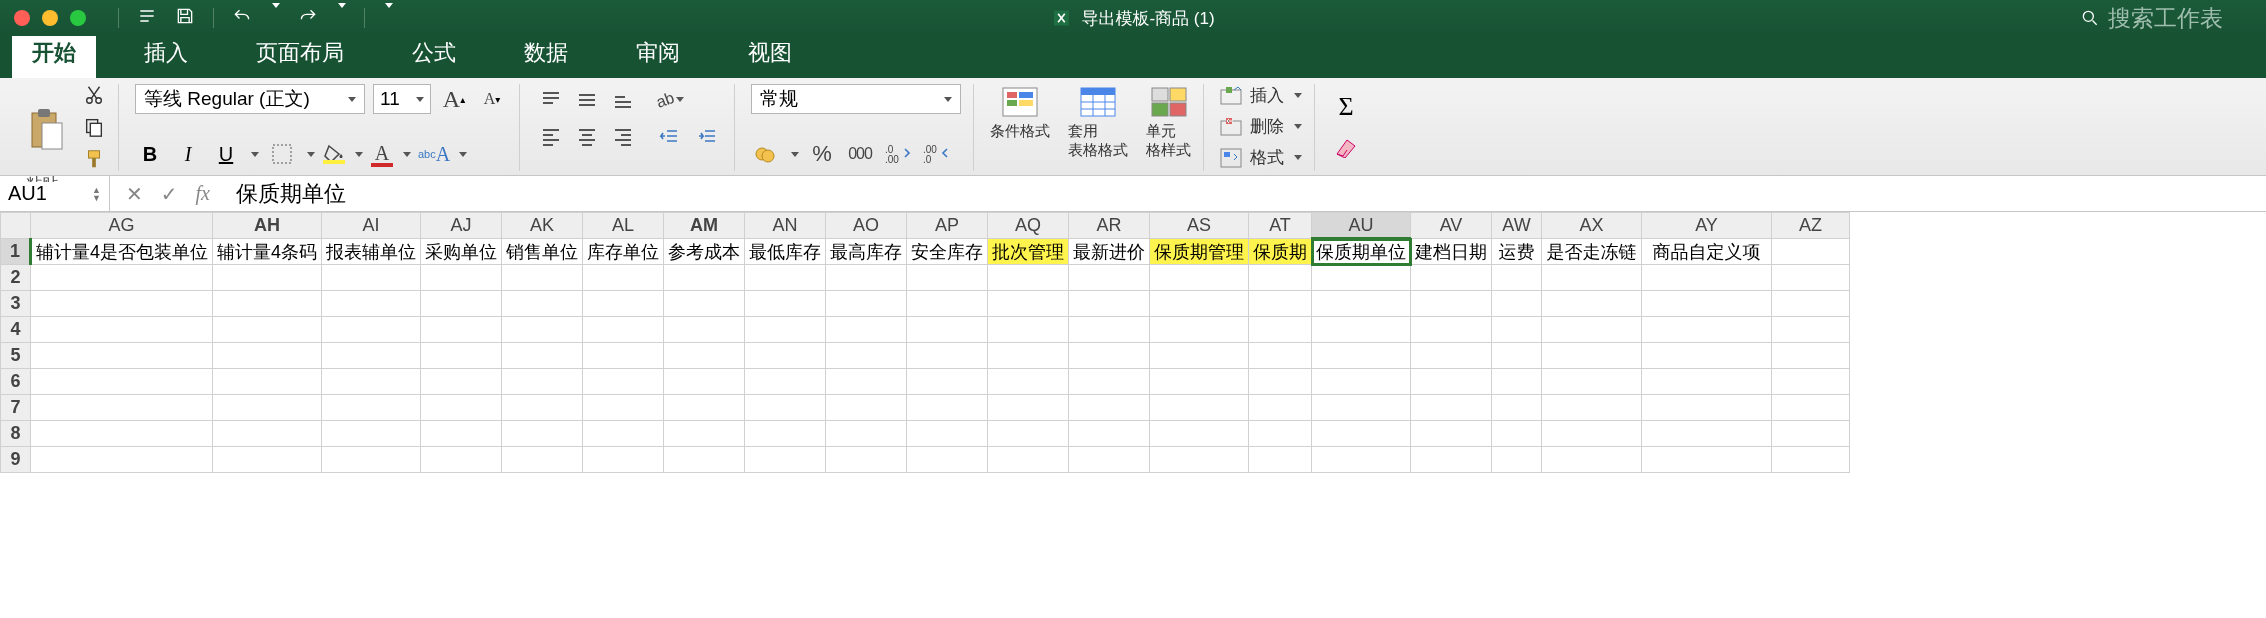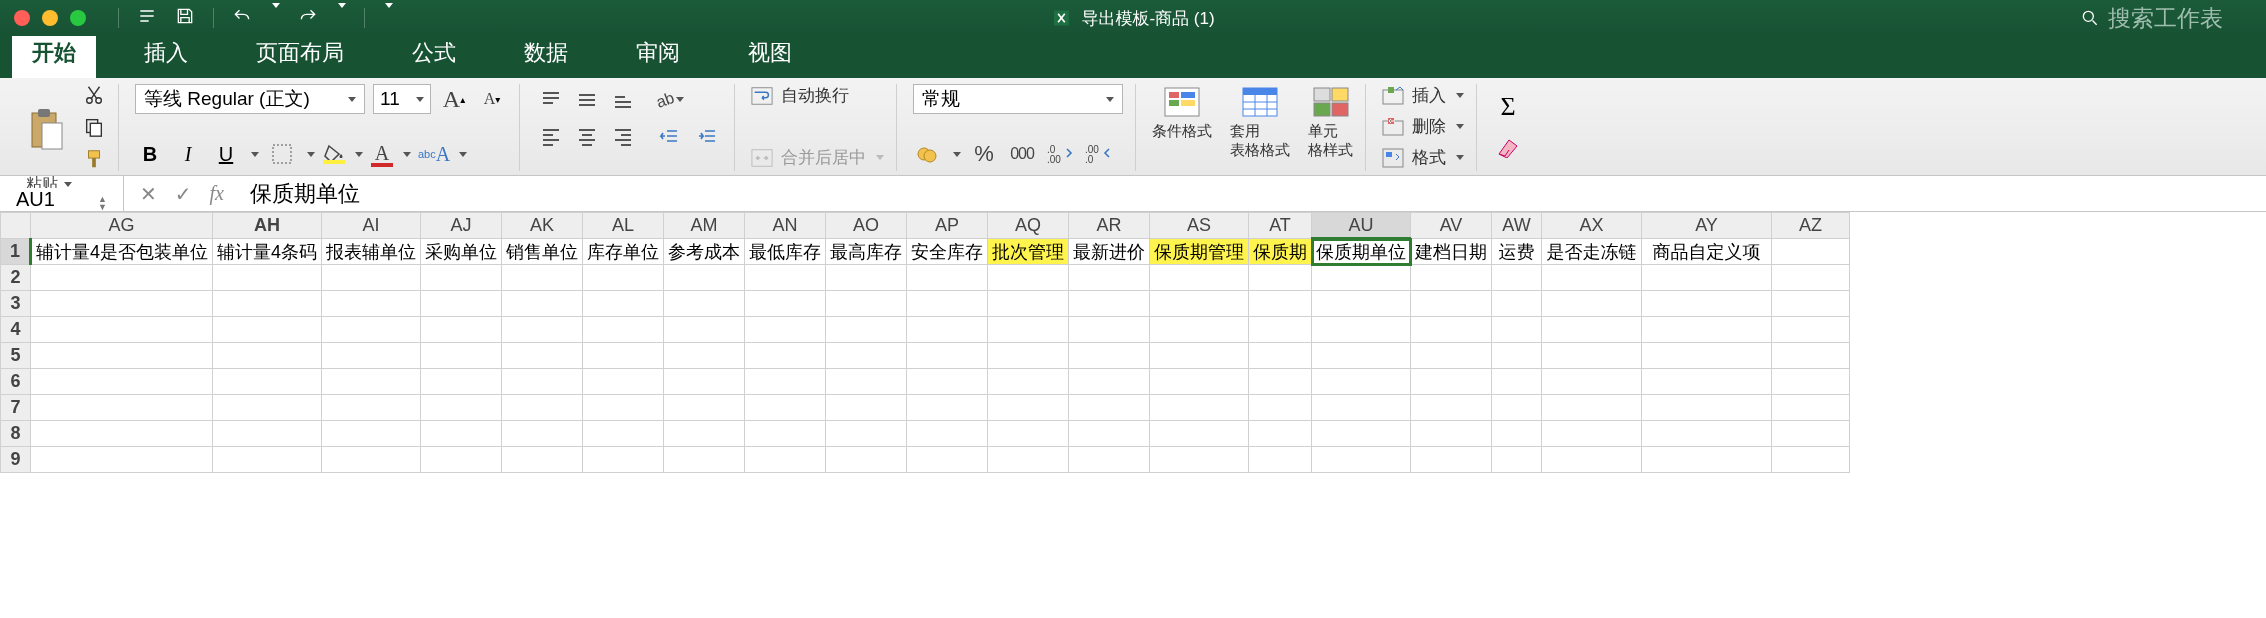--- a/index.html
+++ b/index.html
@@ -53,21 +53,21 @@
   
   .vstack { display: flex; flex-direction: column; align-items: center; gap: 2px; }
   .vstack .lbl { font-size: 15px; color: #333; white-space: nowrap; }
   .vstack svg { width: 42px; height: 36px; }
 
   .menuitem { display: flex; align-items: center; gap: 8px; font-size: 17px; color: #333; cursor: pointer; }
   .menuitem svg { width: 22px; height: 20px; }
 
   
   .fbar { height: 36px; border-bottom: 1px solid #c6c6c6; display: flex; align-items: center; background: #fff; }
-  .namebox { width: 124px; height: 100%; border-right: 1px solid #c6c6c6; display: flex; align-items: flex-end; padding: 0 16px; font-size: 20px; justify-content: space-between; }
+  .namebox { width: 110px; height: 100%; border-right: 1px solid #c6c6c6; display: flex; align-items: center; padding: 0 8px; font-size: 20px; justify-content: space-between; }
   .namebox input { border: none; width: 70px; font-size: 20px; outline: none; }
   .stepper { display: flex; flex-direction: column; }
   .stepper span { font-size: 9px; color: #777; line-height: 8px; cursor: pointer; }
   .fbar-btns { display: flex; align-items: center; gap: 18px; padding: 0 16px; color: #888; font-size: 20px; }
   .fx { font-style: italic; font-family: Georgia, serif; }
   .fbar-input { flex: 1; border: none; font-size: 22px; padding: 0 10px; outline: none; }
 
   
   .gridwrap { display: flex; }
   .grid { border-collapse: collapse; table-layout: fixed; }
@@ -274,37 +274,20 @@
           <div class="iconbtn">
               <svg width="20" height="20">
                 <path d="M8 4h10M8 9h10M8 14h10M2 9l4 0-2-3M6 9l-2 3" stroke="#3b78c4" stroke-width="1.6" fill="none"></path>
               </svg>
             </div>
         </div>
       </div>
     </div>
   </div>
 
-  <div class="group">
-    <div class="menuitem">
-      <svg viewBox="0 0 24 20">
-          <rect x="1" y="1" width="22" height="18" fill="none" stroke="#888"></rect>
-          <path d="M4 6h12a3 3 0 010 6h-4m0 0l2-2m-2 2l2 2" stroke="#3b78c4" stroke-width="1.6" fill="none"></path>
-        </svg>
-      <span>自动换行</span>
-    </div>
-    <div class="menuitem" style="color:#999">
-      <svg viewBox="0 0 24 20">
-          <rect x="1" y="1" width="22" height="18" fill="none" stroke="#bbb"></rect>
-          <path d="M6 10h4m-2-2l-2 2 2 2 M18 10h-4m2-2l2 2-2 2" stroke="#bbb" stroke-width="1.6" fill="none"></path>
-        </svg>
-      <span>合并后居中</span>
-      <span class="caret" style="border-top-color:#bbb"></span>
-    </div>
-  </div>
 
   <div class="group">
     <div class="row">
       <div class="font-name" style="width:210px">
         <span>常规</span>
           <span class="caret"></span>
       </div>
     </div>
     <div class="row">
       <div class="iconbtn">
@@ -426,21 +409,21 @@
   <table class="grid" id="grid">
       <thead>
         <tr>
           <th class="corner"></th>
           <th style="width: 170px;">AG</th>
           <th style="width: 100px; font-weight: bold;">AH</th>
           <th style="width: 92px;">AI</th>
           <th style="width: 78px;">AJ</th>
           <th style="width: 78px;">AK</th>
           <th style="width: 78px;">AL</th>
-          <th style="width: 78px;">AM</th>
+          <th style="width: 78px; font-weight: bold;">AM</th>
           <th style="width: 78px;">AN</th>
           <th style="width: 78px;">AO</th>
           <th style="width: 78px;">AP</th>
           <th style="width: 78px;">AQ</th>
           <th style="width: 78px;">AR</th>
           <th style="width: 90px;">AS</th>
           <th style="width: 62px;">AT</th>
           <th class="sel" style="width: 90px;">AU</th>
           <th style="width: 78px;">AV</th>
           <th style="width: 50px;">AW</th>

